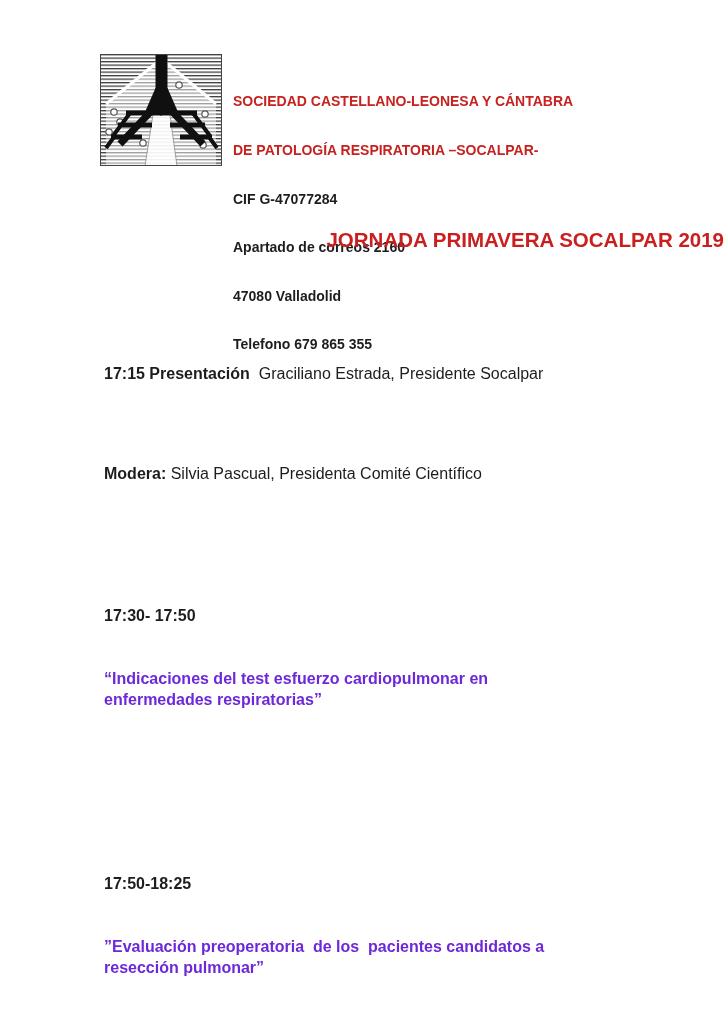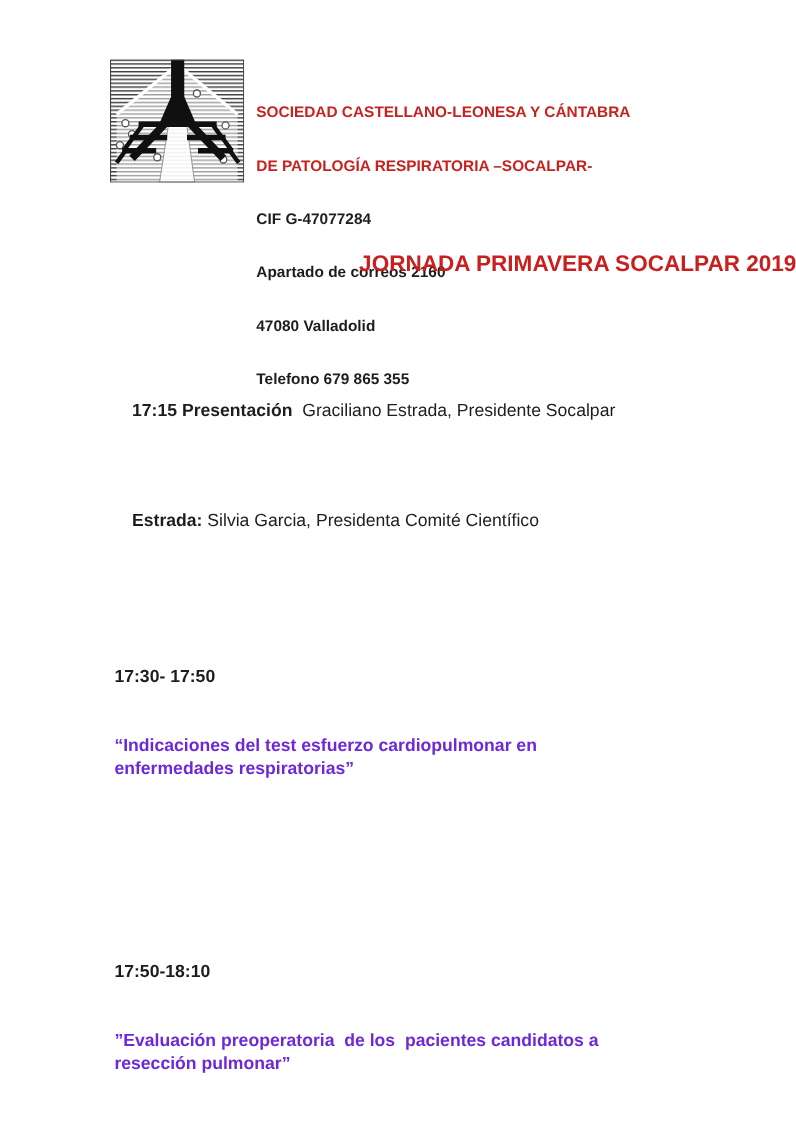--- a/index.html
+++ b/index.html
@@ -50,21 +50,21 @@
   }
   .content {
     position: absolute;
     left: 104px;
     top: 300px;
     width: 524px;
     font-size: 16px;
     line-height: 21px;
     white-space: pre-wrap;
   }
-  .content p { margin: 0 0 16px 16px; }
+  .content p { margin: 0 0 16px 0; }
   .talk { margin: 0 0 16px 0; }
   .b { font-weight: bold; }
   .talk-title { font-weight: bold; color: #6d28d9; }
 </style>
 </head>
 <body>
 
 <div class="page">
 
   <div class="letterhead">
@@ -117,30 +117,30 @@
       <div>Telefono 679 865 355</div>
     </div>
   </div>
 
   <div class="doc-title">JORNADA PRIMAVERA SOCALPAR 2019</div>
 
   <div class="content">
 
     <p><span class="b">17:15 Presentación</span><span>  Graciliano Estrada, Presidente Socalpar</span></p>
 
-    <p><span class="b">Estrada:</span><span> Silvia Garcia, Presidenta Comité Científico</span></p>
+    <p><span class="b">Modera:</span><span> Silvia Pascual, Presidenta Comité Científico</span></p>
 
     <div class="talk">
       <div class="b">17:30- 17:50</div>
       <div class="talk-title">“Indicaciones del test esfuerzo cardiopulmonar en
 enfermedades respiratorias”</div>
     </div>
 
     <div class="talk">
-      <div class="b">17:50-18:10</div>
+      <div class="b">17:50-18:25</div>
       <div class="talk-title">”Evaluación preoperatoria  de los  pacientes candidatos a
 resección pulmonar”</div>
       
     </div>
 
     
 
     
 
     

